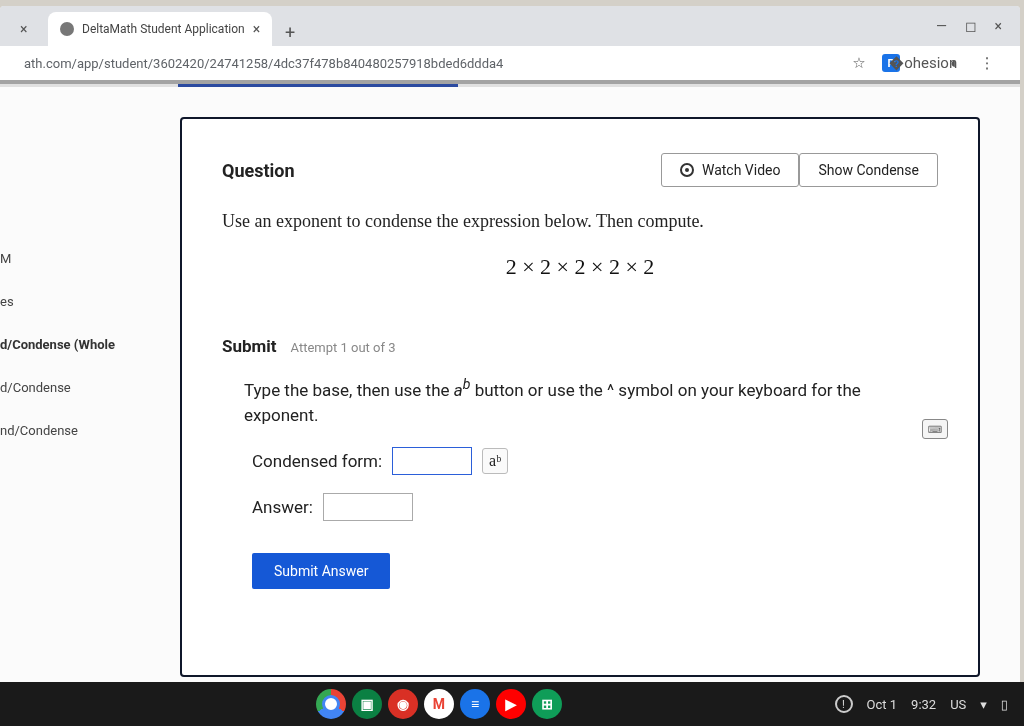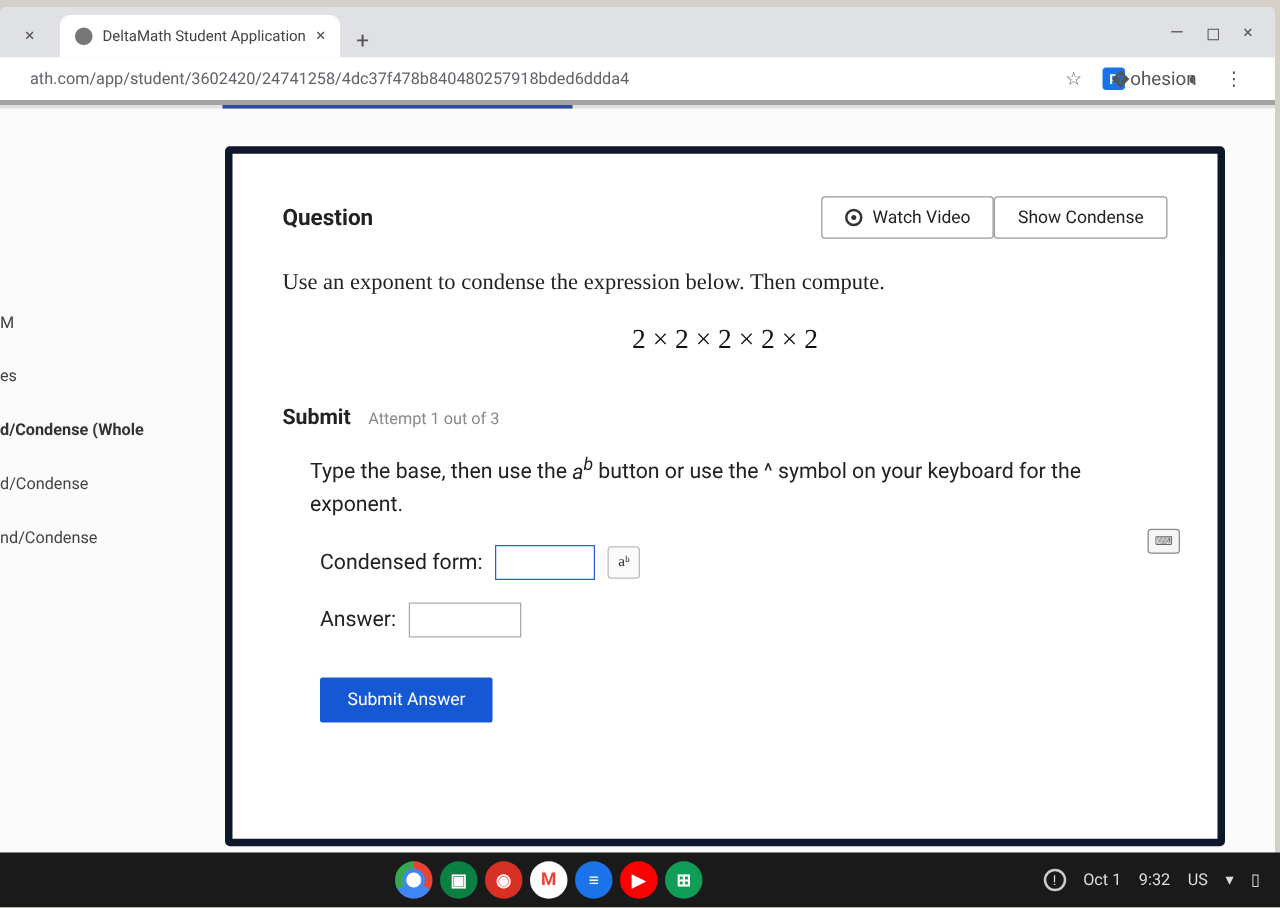--- a/index.html
+++ b/index.html
@@ -26,39 +26,39 @@
 .loading::before { content:""; position:absolute; left:178px; width:280px; height:100%; background:#2b4aa0; }
 
 
 .content { flex:1; background:#fbfbfb; display:flex; position:relative; }
 .sidebar { width:150px; padding-top:150px; font-size:13px; color:#555; }
 .sidebar .item { padding:14px 6px 14px 0; color:#444; }
 .sidebar .item.bold { font-weight:700; color:#333; }
 .sidebar .logout { color:#1a5fd0; padding-top:40px; display:flex; align-items:center; gap:30px;}
 .sidebar .chev { color:#888; font-size:12px; }
 .main { flex:1; padding:30px 40px 20px 30px; position:relative; }
-.card { background:#fff; border:6px solid #0f172a; border-radius:4px; padding:34px 40px 28px 40px; min-height:560px; position:relative; }
+.card { background:#fff; border:2px solid #0f172a; border-radius:4px; padding:34px 40px 28px 40px; min-height:560px; position:relative; }
 .qrow { display:flex; align-items:center; justify-content:space-between; margin-bottom:24px; }
 .qlabel { font-size:18px; font-weight:700; color:#222; }
 .btns { display:flex; }
 .obtn { border:1px solid #999; background:#fff; padding:8px 18px; font-size:14px; color:#222; border-radius:3px; display:flex; align-items:center; gap:8px; }
 .obtn .circ { width:14px; height:14px; border:2px solid #333; border-radius:50%; position:relative; }
 .obtn .circ::after { content:""; position:absolute; width:4px; height:4px; background:#333; border-radius:50%; top:3px; left:3px; }
 .prompt { font-size:18px; color:#222; margin-bottom:22px; font-family:Georgia,serif; }
-.expr { font-size:22px; text-align:center; color:#111; margin-bottom:40px; font-family:Georgia,serif; }
+.expr { font-size:22px; text-align:center; color:#111; margin-bottom:56px; font-family:Georgia,serif; }
 .ansrow { display:flex; align-items:baseline; gap:14px; margin-bottom:18px; }
 .anslbl { font-size:17px; font-weight:700; color:#222; }
 .attempt { font-size:13px; color:#888; }
 .kb-icon { position:absolute; right:30px; top:300px; width:26px; height:20px; border:1px solid #888; border-radius:3px; background:#f5f5f5; display:flex; align-items:center; justify-content:center; font-size:10px; color:#666;}
 .instr { font-size:17px; color:#222; margin:8px 0 18px 22px; line-height:1.5; font-family:Georgia,serif; }
 .instr .sup { font-style:italic; }
 .fieldrow { margin:0 0 18px 30px; font-size:17px; color:#222; display:flex; align-items:center; gap:10px; font-family:Georgia,serif;}
 .input-box { border:1.5px solid #2b5fd9; width:80px; height:28px; display:inline-block; }
 .input-box.gray { border-color:#aaa; width:90px; }
-.ab-btn { border:1px solid #bbb; width:26px; height:26px; font-size:12px; display:flex; align-items:center; justify-content:center; background:#fafafa; border-radius:3px; font-family:Georgia,serif;}
+.ab-btn { border:1px solid #bbb; width:26px; height:26px; font-size:16px; display:flex; align-items:center; justify-content:center; background:#fafafa; border-radius:3px; font-family:Georgia,serif;}
 .submit { background:#1558d6; color:#fff; border:none; padding:10px 22px; font-size:14px; margin:14px 0 0 30px; border-radius:2px; }
 
 
 .taskbar { position:absolute; bottom:0; left:0; right:0; height:44px; background:#1a1a1a; display:flex; align-items:center; padding:0 16px; color:#ddd; font-size:13px; gap:8px; }
 .taskbar .apps { display:flex; gap:6px; margin-left:300px; }
 .taskbar .app { width:30px; height:30px; border-radius:50%; display:flex; align-items:center; justify-content:center; font-size:14px; font-weight:700; color:#fff; }
 .taskbar .right { margin-left:auto; display:flex; align-items:center; gap:14px; }
 .chrome { background:conic-gradient(#ea4335 0 120deg,#4285f4 120deg 240deg,#34a853 240deg 360deg); position:relative;}
 .chrome::after{content:"";position:absolute;width:12px;height:12px;background:#fff;border-radius:50%;border:3px solid #4285f4;}
 </style>

